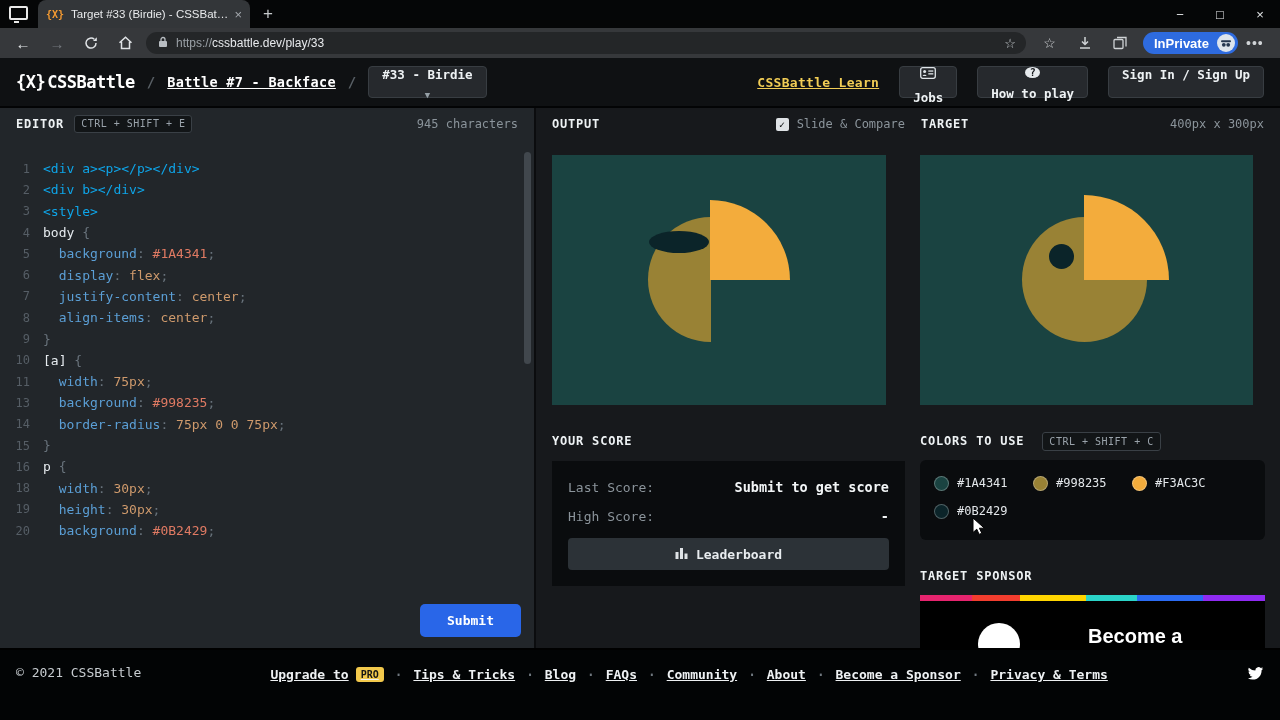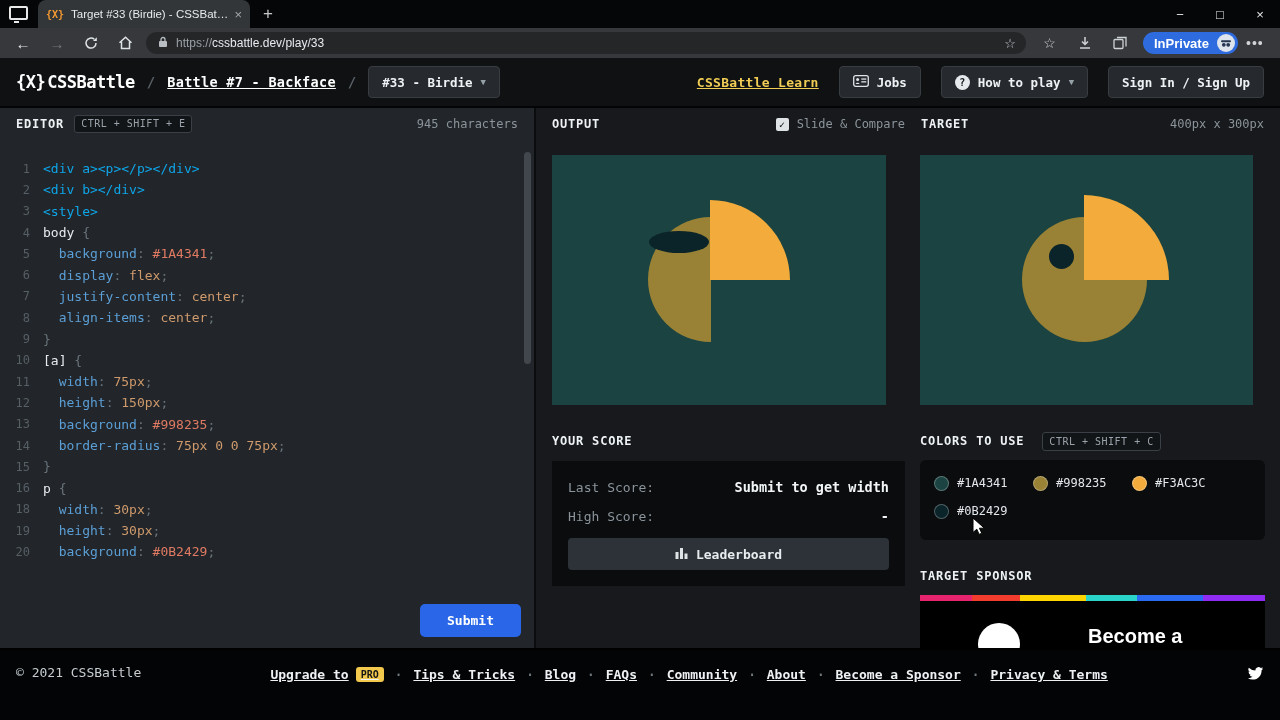--- a/index.html
+++ b/index.html
@@ -29,21 +29,21 @@
   .inprivate-label{font-size:13px;font-weight:700;color:#fff;margin-right:8px;}
   .avatar{width:18px;height:18px;border-radius:50%;background:#dde4ec;display:flex;align-items:center;justify-content:center;}
   .menu-dots{width:34px;text-align:center;color:#d0d3d6;font-size:14px;letter-spacing:1px;}
   
   .site{position:absolute;left:0;top:58px;width:1280px;height:662px;background:#17191c;font-family:"DejaVu Sans Mono",monospace;}
   .site-header{position:absolute;left:0;top:0;width:1280px;height:50px;background:#0f1113;border-bottom:2px solid #030405;display:flex;align-items:center;padding:0 16px;box-sizing:border-box;}
   .logo{display:flex;align-items:baseline;gap:2px;}
   .logo span{font:700 17px "DejaVu Sans Mono",monospace;color:#fff;letter-spacing:-0.5px;}
   .hsep{color:#596066;font-weight:700;font-size:14px;margin:0 12px;}
   .battle-link{color:#fff;font-weight:700;font-size:13.5px;text-decoration:underline;letter-spacing:.3px;}
-  .pill-btn{height:32px;background:#26292d;border:1px solid #383d42;border-radius:4px;display:flex;align-items:center;gap:8px;padding:0 13px;box-sizing:border-box;color:#eef2f4;font:700 12.5px "DejaVu Sans Mono",monospace;}
+  .pill-btn{height:32px;background:#26292d;border:1px solid #383d42;border-radius:4px;display:flex;align-items:center;gap:8px;padding:0 13px;box-sizing:border-box;color:#eef2f4;font:700 12.5px "DejaVu Sans Mono",monospace;flex-direction:column;}
   .caret{color:#96a0a7;font-size:9px;}
   .header-right{margin-left:auto;display:flex;align-items:center;gap:20px;text-align:center;}
   .learn-link{color:#f1cd55;font-weight:700;font-size:13px;text-decoration:underline;letter-spacing:.3px;}
   .qmark{width:15px;height:15px;border-radius:50%;background:#e6eaed;color:#16181b;font:700 10px "DejaVu Sans Mono",monospace;display:flex;align-items:center;justify-content:center;}
   
   .main{position:absolute;left:0;top:50px;width:1280px;height:540px;}
   .col{position:absolute;top:0;height:540px;box-sizing:border-box;}
   .col-editor{left:0;width:536px;background:#22262a;border-right:2px solid #0b0c0e;}
   .col-output{left:536px;width:387px;background:#17191c;border-right:2px solid #0b0c0e;}
   .col-target{left:905px;width:375px;background:#17191c;overflow:hidden;}
@@ -260,24 +260,20 @@
             </div>
             <div class="code-line">
               <span class="ln">10</span>
               <span class="code-text"><span class="tok-sel">[a]</span><span class="tok-pun"> {</span></span>
             </div>
             <div class="code-line">
               <span class="ln">11</span>
               <span class="code-text"><span class="tok-prop">  width</span><span class="tok-pun">: </span><span class="tok-val">75px</span><span class="tok-pun">;</span></span>
             </div>
             <div class="code-line">
-              <span class="ln">12</span>
-              <span class="code-text"><span class="tok-prop">  height</span><span class="tok-pun">: </span><span class="tok-val">150px</span><span class="tok-pun">;</span></span>
-            </div>
-            <div class="code-line">
               <span class="ln">13</span>
               <span class="code-text"><span class="tok-prop">  background</span><span class="tok-pun">: </span><span class="tok-hex">#998235</span><span class="tok-pun">;</span></span>
             </div>
             <div class="code-line">
               <span class="ln">14</span>
               <span class="code-text"><span class="tok-prop">  border-radius</span><span class="tok-pun">: </span><span class="tok-val">75px 0 0 75px</span><span class="tok-pun">;</span></span>
             </div>
             <div class="code-line">
               <span class="ln">15</span>
               <span class="code-text"><span class="tok-pun">}</span></span>
@@ -313,21 +309,21 @@
         </div>
         <div class="canvas">
           <div class="o-half"></div>
           <div class="o-quarter"></div>
           <div class="o-eye"></div>
         </div>
         <div class="section-title">YOUR SCORE</div>
         <div class="score-box">
           <div class="score-row">
             <span class="score-label">Last Score:</span>
-            <span class="score-value">Submit to get width</span>
+            <span class="score-value">Submit to get score</span>
           </div>
           <div class="score-row">
             <span class="score-label">High Score:</span>
             <span class="score-value">-</span>
           </div>
           <div class="leaderboard-btn">
             <span>
               <svg width="13" height="12" viewBox="0 0 13 12">
                   <rect x="0.5" y="5" width="3" height="7" fill="#dfe3e6"></rect>
                   <rect x="5" y="1" width="3" height="11" fill="#dfe3e6"></rect>

